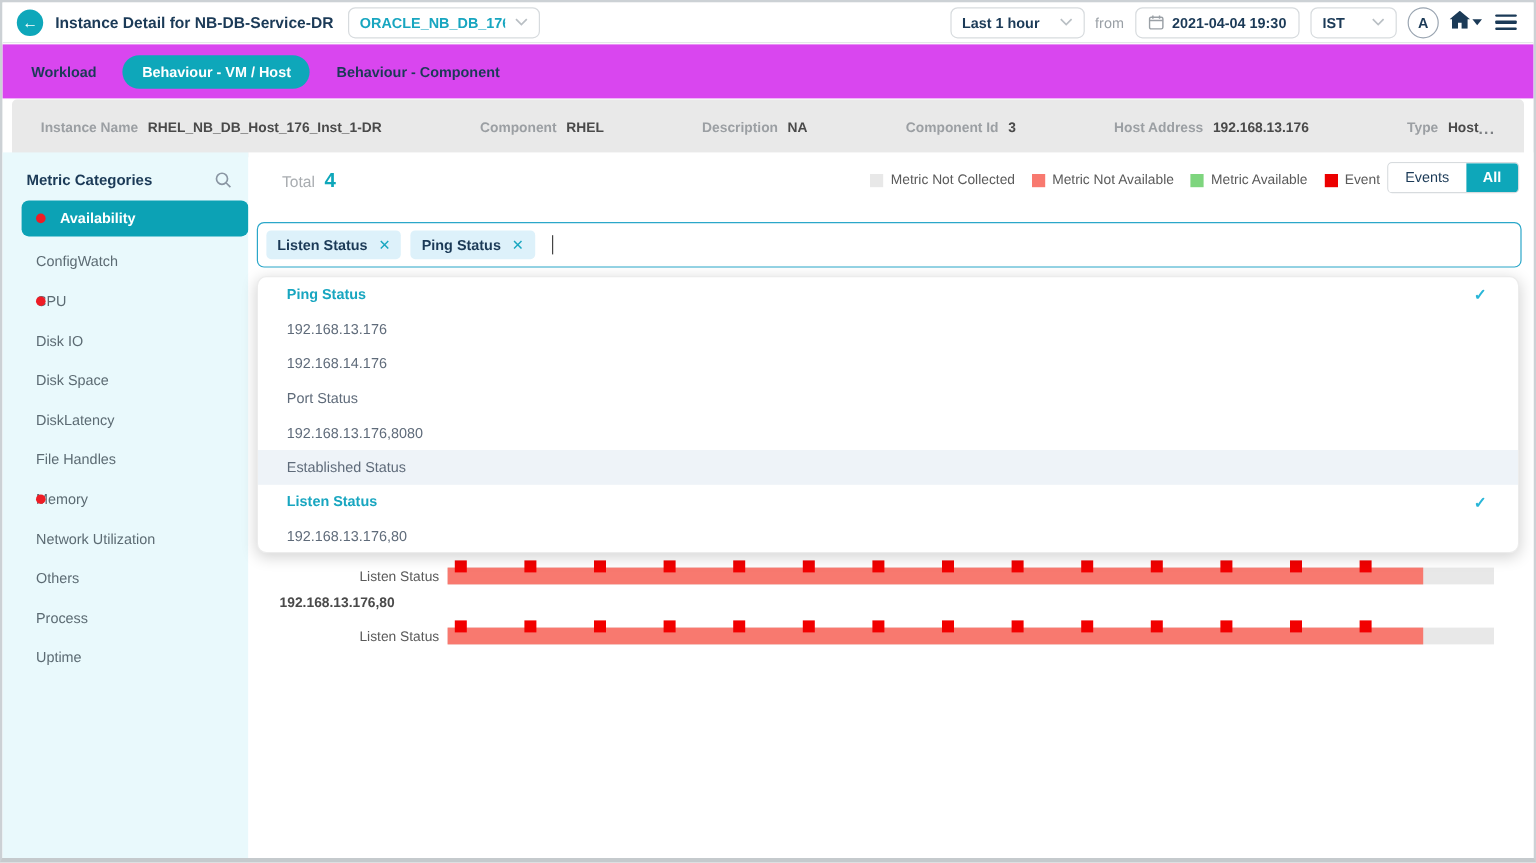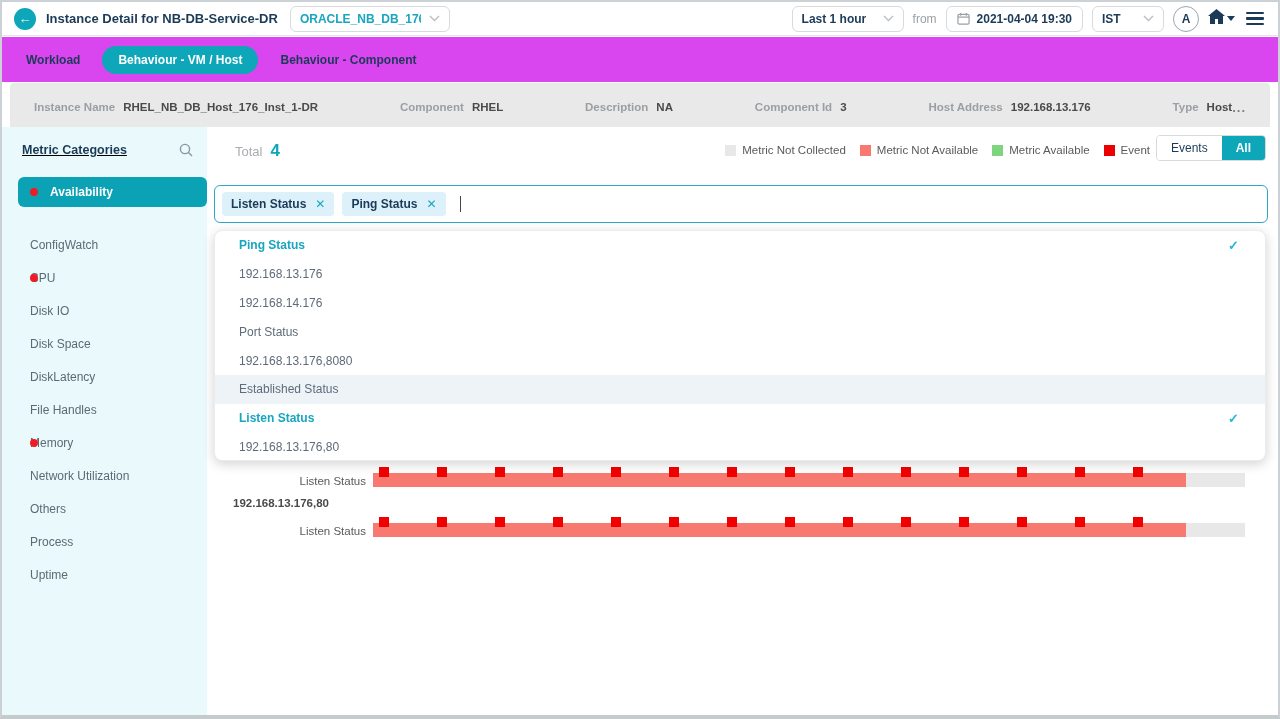--- a/index.html
+++ b/index.html
@@ -35,26 +35,26 @@
 
   
   .info-bar { position:absolute; left:8px; right:8px; top:81px; height:48px; background:#e9e9e9; border-radius:4px; display:flex; align-items:center; padding:0 24px; }
   .info-field { display:flex; align-items:center; gap:8px; white-space:nowrap; }
   .info-field .lbl { color:#9b9fa3; font-size:11.5px; font-weight:bold; }
   .info-field .val { color:#4a4a4a; font-size:11.5px; font-weight:bold; }
   .info-more { margin-left:auto; color:#7d8084; font-weight:bold; letter-spacing:1px; font-size:13px; cursor:pointer; }
 
   
   .sidebar { position:absolute; left:0; top:125px; bottom:0; width:205px; background:#e9f9fc; }
-  .sb-head { display:flex; align-items:center; justify-content:space-between; padding:16px 14px 20px 20px;text-decoration:underline; }
+  .sb-head { display:flex; align-items:center; justify-content:space-between; padding:16px 14px 10px 20px; }
   .sb-title { font-size:12.5px; font-weight:bold; color:#1b3a57; }
   .sb-search { color:#8a96a3; display:flex; cursor:pointer; }
   .sb-item { position:relative; height:33px; display:flex; align-items:center; padding-left:28px; font-size:12px; color:#5c6b73; cursor:pointer; }
   .sb-item .dot { position:absolute; left:28px; width:8px; height:8px; border-radius:50%; background:#ee1c25; }
-  .sb-item.active { background:#0ca2b5; color:#fff; font-weight:bold; border-radius:6px; margin:0 0 21px 16px; height:30px; padding-left:32px; }
+  .sb-item.active { background:#0ca2b5; color:#fff; font-weight:bold; border-radius:6px; margin:0 0 4px 16px; height:30px; padding-left:32px; }
   .sb-item.active .dot { left:12px; }
 
   
   .main { position:absolute; left:205px; top:125px; right:0; bottom:0; background:#fff; }
   .total-row { position:absolute; left:28px; top:14px; display:flex; align-items:baseline; gap:8px; }
   .total-lbl { color:#a9adb1; font-size:13px; }
   .total-val { color:#0ea7ba; font-size:17px; font-weight:bold; }
 
   .legend { position:absolute; top:17px; right:128px; display:flex; align-items:center; gap:14px; }
   .legend-item { display:flex; align-items:center; gap:6px; white-space:nowrap; }

